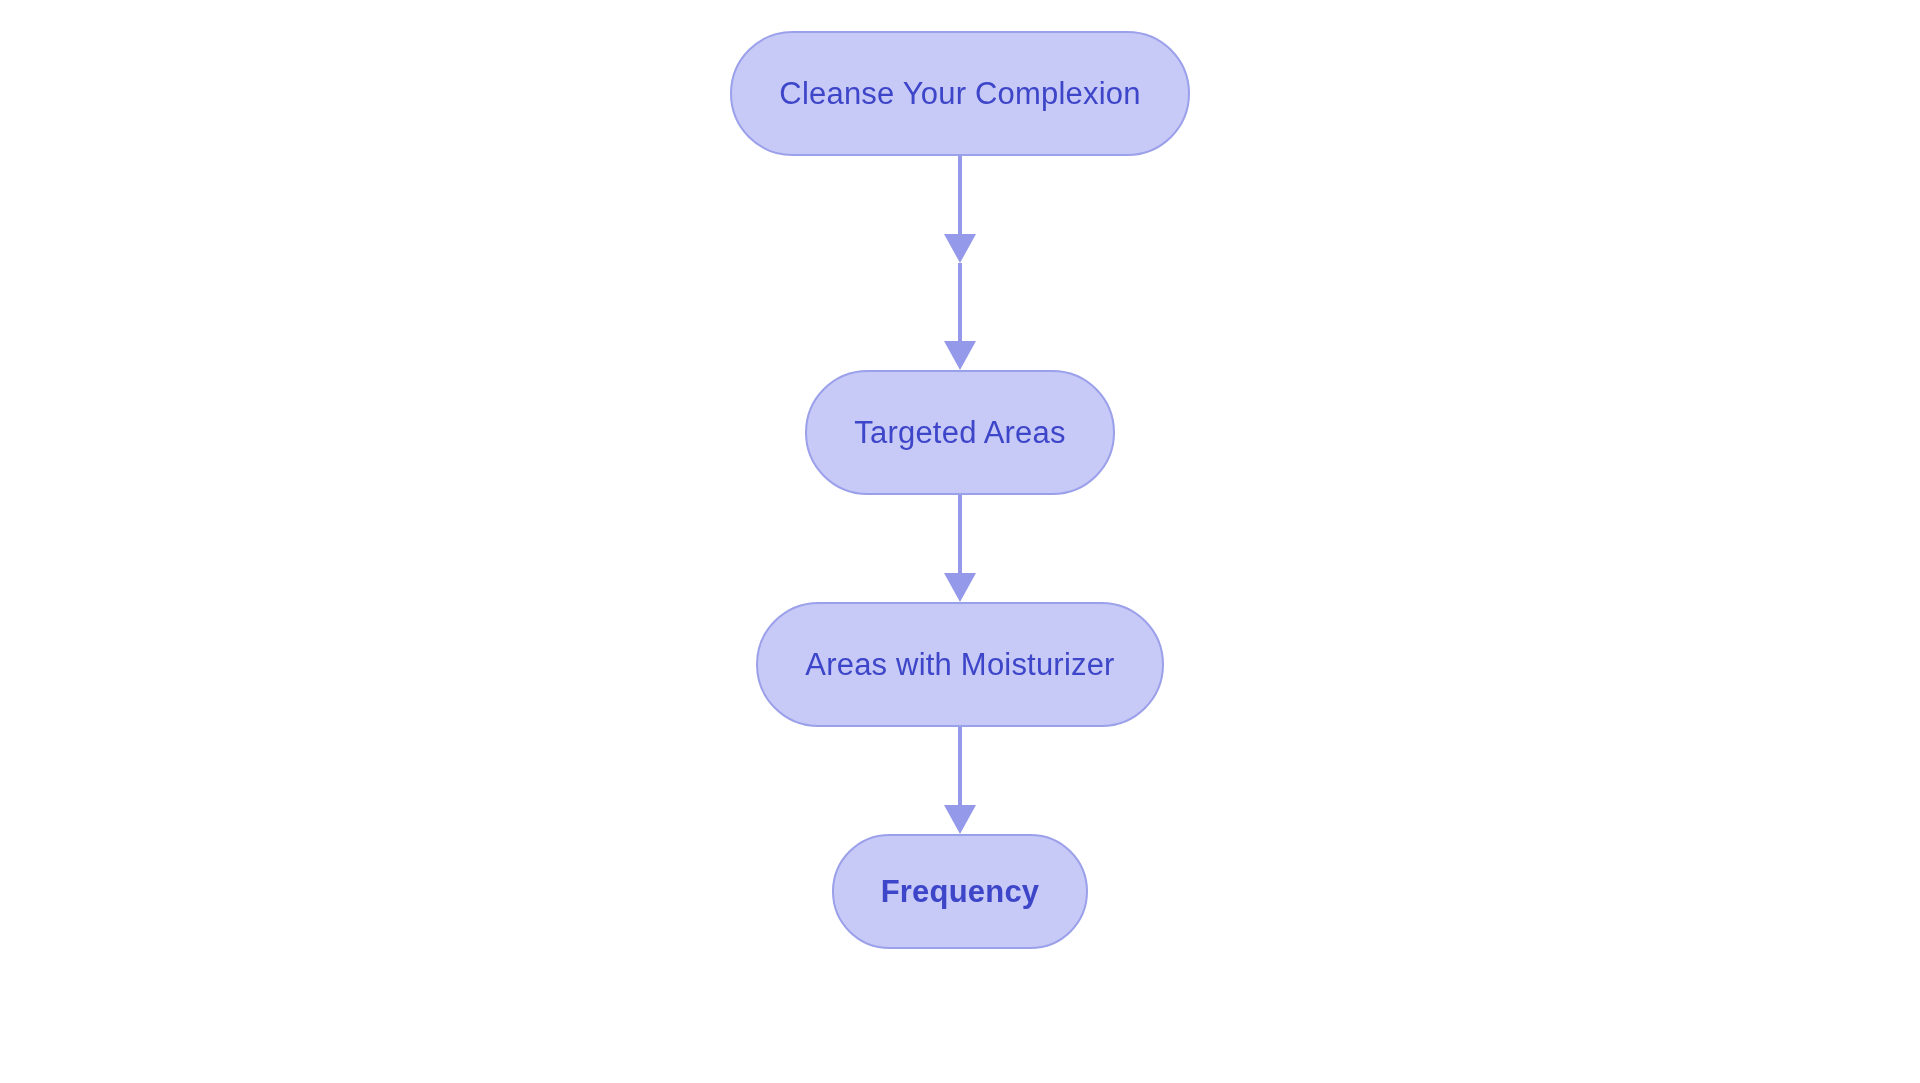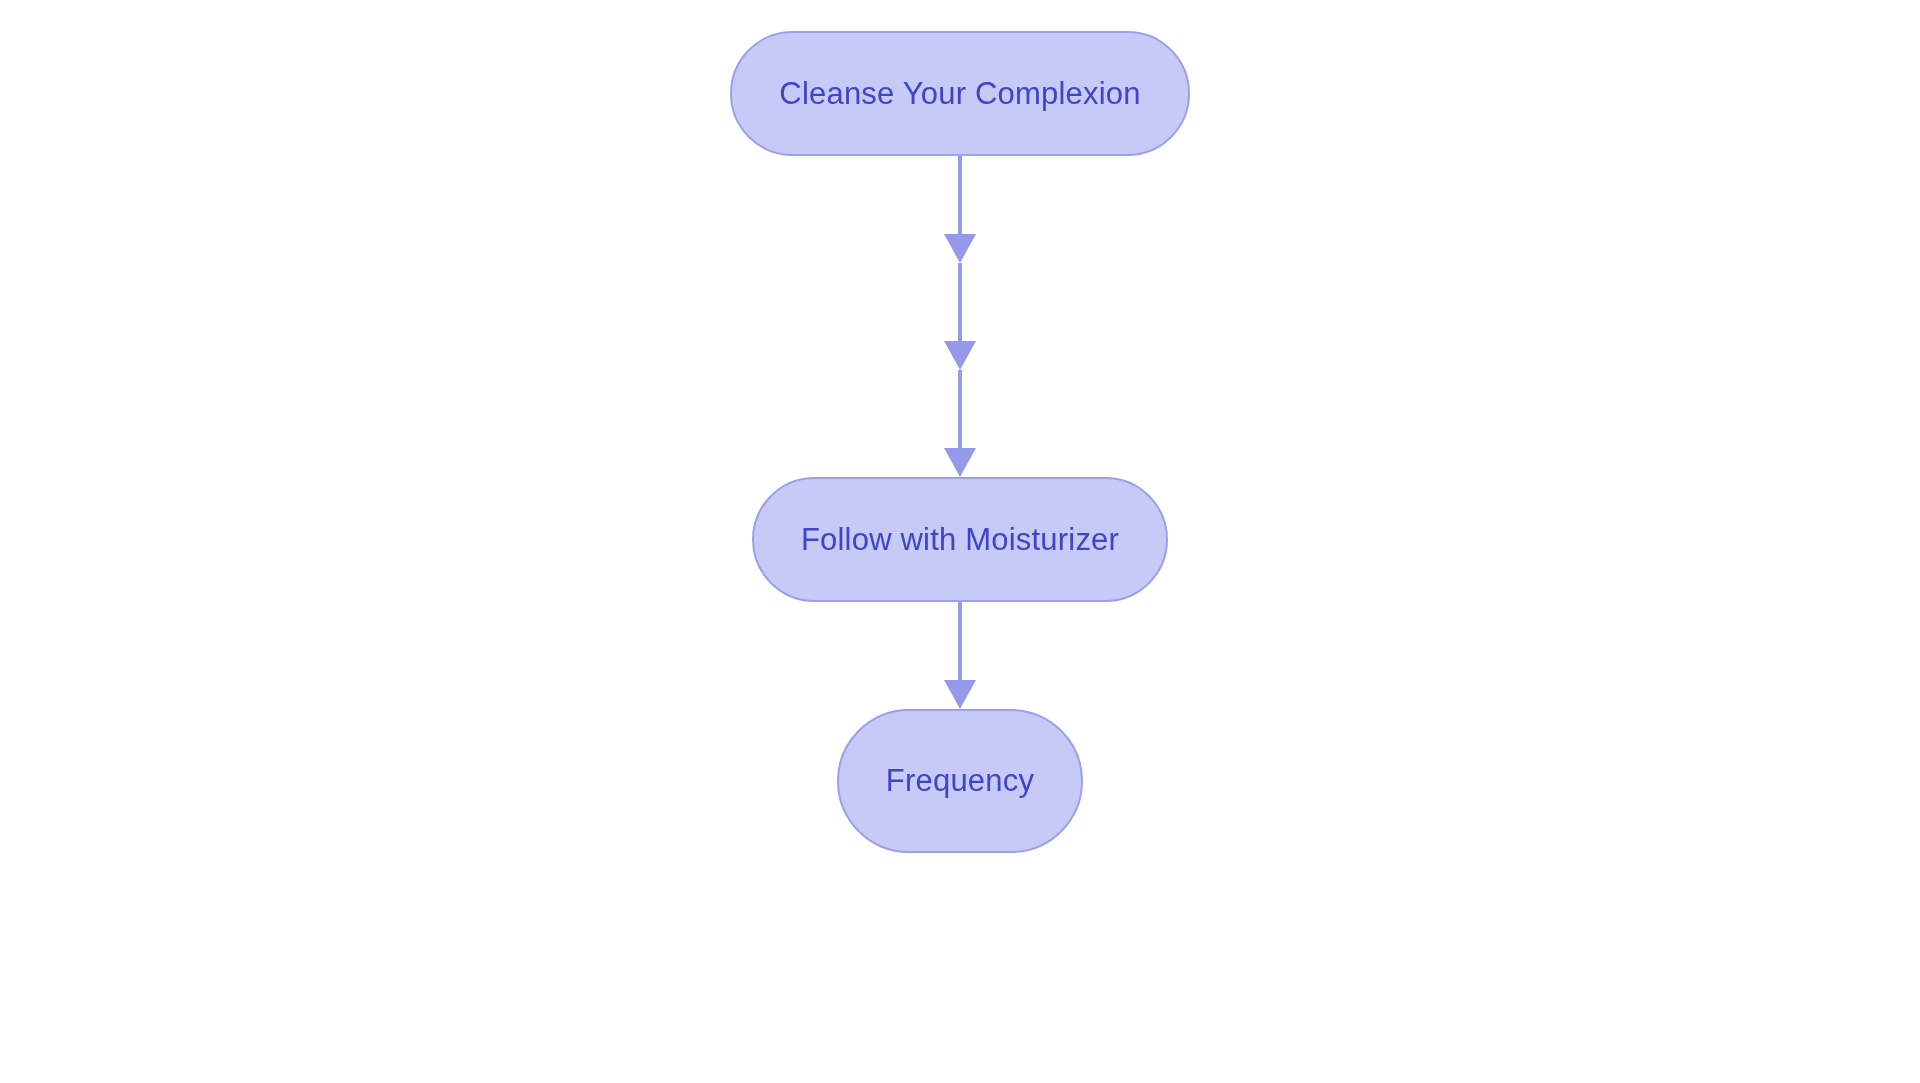--- a/index.html
+++ b/index.html
@@ -35,21 +35,21 @@
     padding: 0 47px;
     background: var(--node-fill);
     border: 2px solid var(--node-border);
     border-radius: 999px;
     color: var(--node-text);
     font-size: 31px;
     letter-spacing: 0.2px;
     white-space: nowrap;
     flex: 0 0 auto;
   }
-  .node--small { height: 144px; }
+  .node--small { height: 115px; font-weight: bold; }
   .arrow {
     flex: 0 0 auto;
     height: 107px;
     display: flex;
     flex-direction: column;
     align-items: center;
   }
   .arrow-line {
     width: 4px;
     flex: 1 1 auto;
@@ -76,28 +76,31 @@
     <div class="arrow-line"></div>
     <div class="arrow-head"></div>
   </div>
 
 
   <div class="arrow">
     <div class="arrow-line"></div>
     <div class="arrow-head"></div>
   </div>
 
+  <div class="node">
+    <span>Targeted Areas</span>
+  </div>
 
   <div class="arrow">
     <div class="arrow-line"></div>
     <div class="arrow-head"></div>
   </div>
 
   <div class="node">
-    <span>Follow with Moisturizer</span>
+    <span>Areas with Moisturizer</span>
   </div>
 
   <div class="arrow">
     <div class="arrow-line"></div>
     <div class="arrow-head"></div>
   </div>
 
   <div class="node node--small">
     <span>Frequency</span>
   </div>

